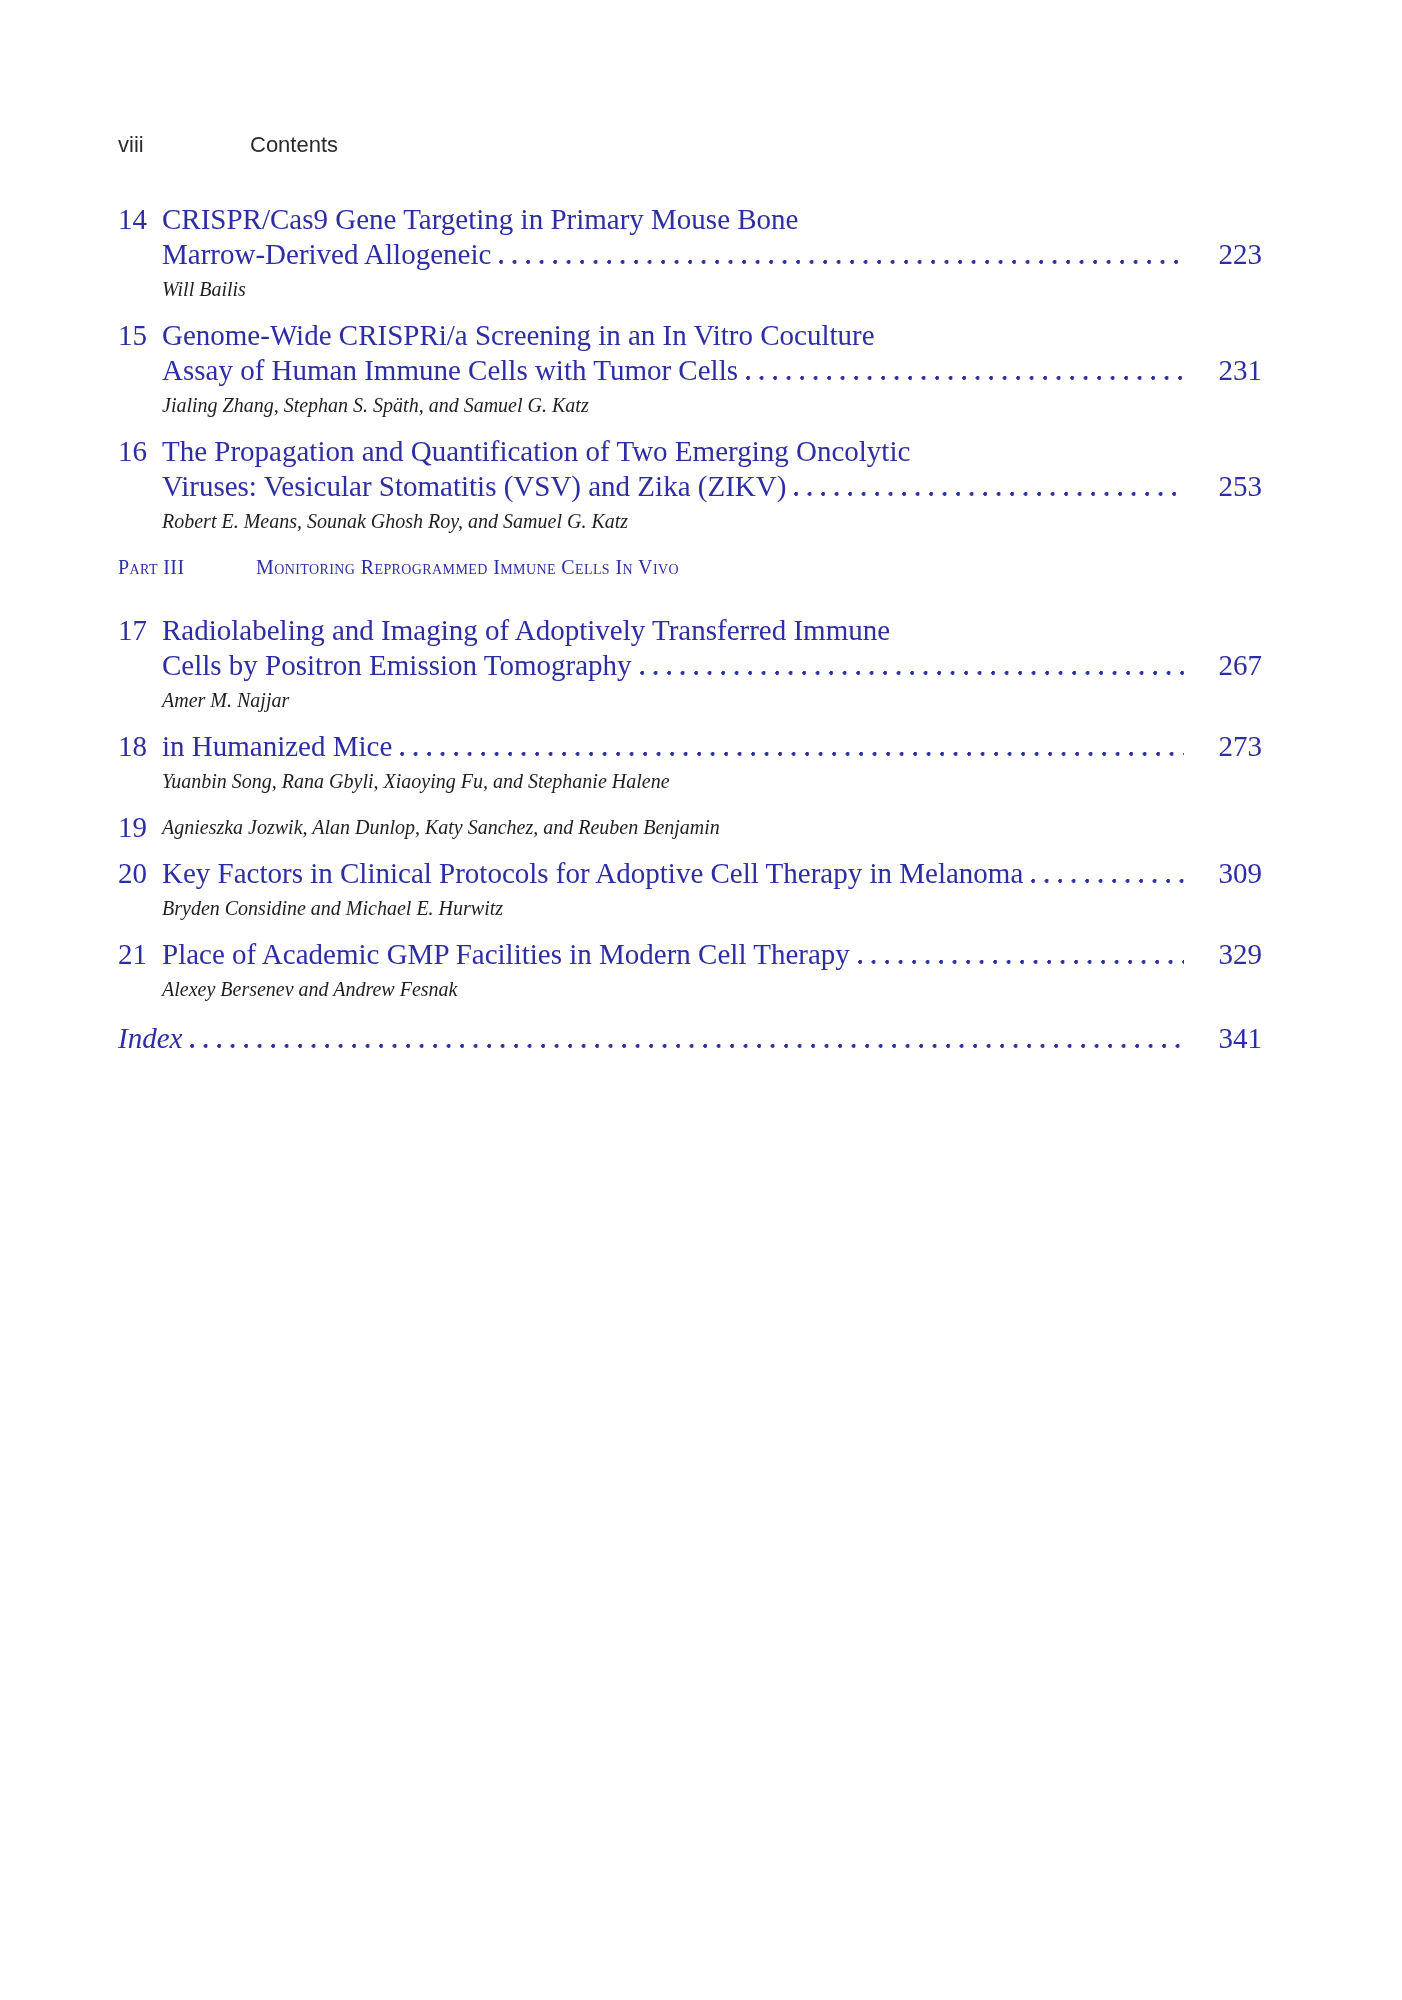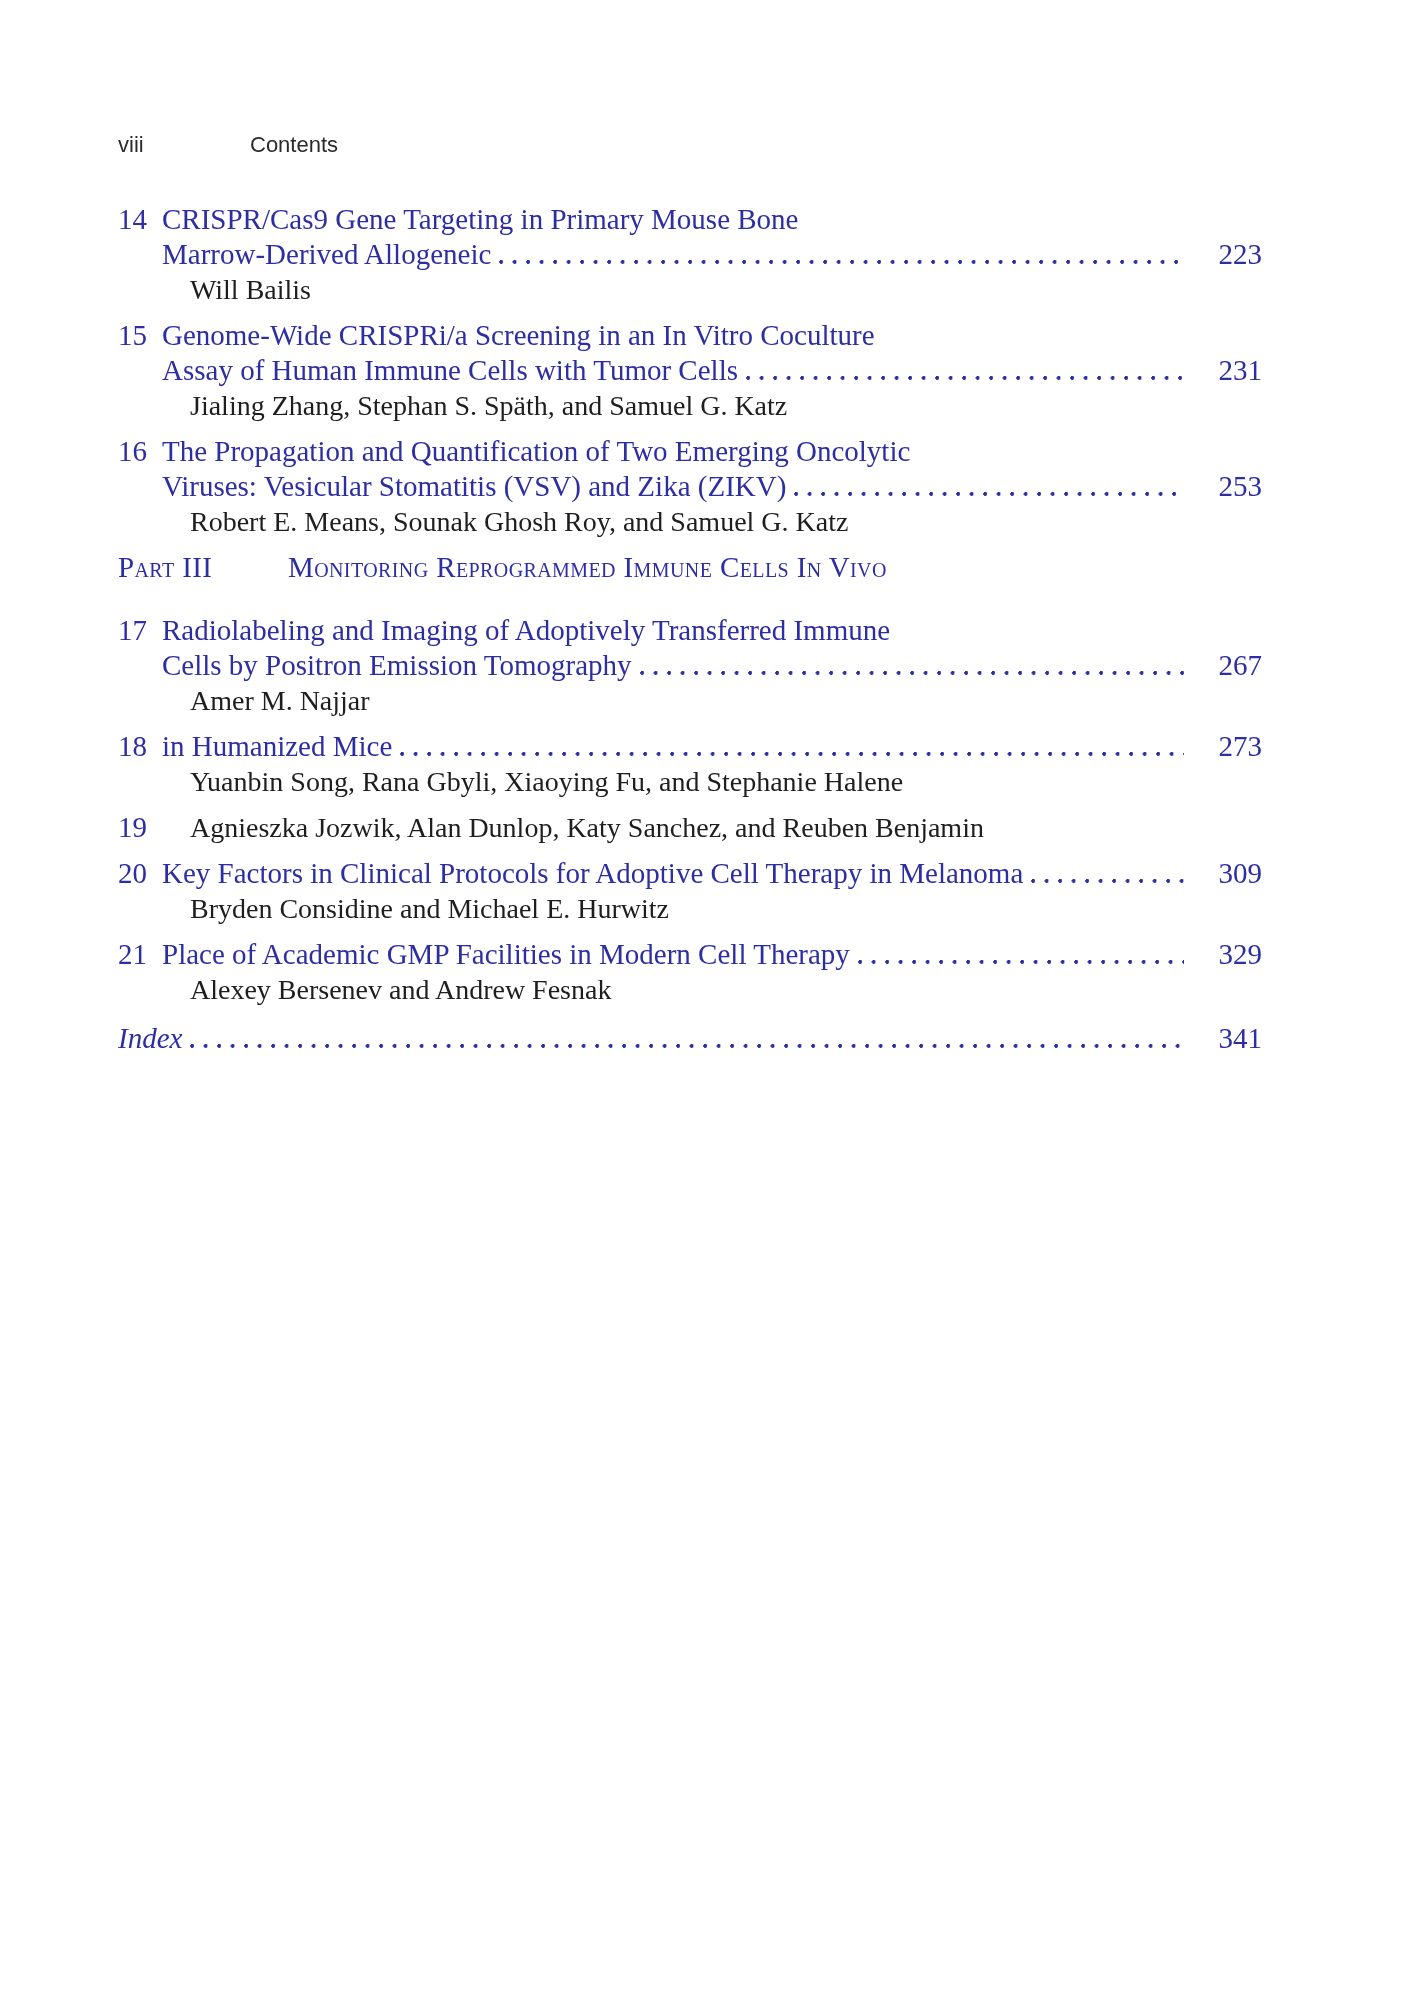--- a/index.html
+++ b/index.html
@@ -69,35 +69,34 @@
     background-repeat: repeat-x;
     background-position: left bottom;
   }
   .pg {
     flex: 0 0 auto;
     min-width: 56px;
     text-align: right;
     color: var(--blue);
   }
   .authors {
-    font-size: 28px;
+    font-style: italic;
+    font-size: 20px;
     color: #1e1e1e;
-    margin-left: 28px;
   }
   
   .part {
     display: flex;
     align-items: center;
     color: var(--blue);
     font-variant: small-caps;
-    font-size: 29px;
+    font-size: 20px;
     line-height: 35px;
     letter-spacing: 0.4px;
     margin: 0 0 28px 0;
-    gap: 32px;
   }
   .part .part-label { min-width: 112px; }
   .part .part-title { margin-left: 26px; }
 
   
   .index-line {
     display: flex;
     align-items: baseline;
     margin-top: 14px;
     color: var(--blue);

